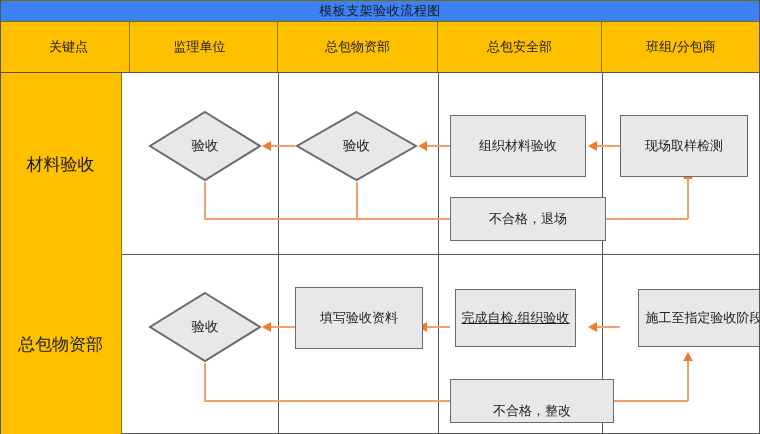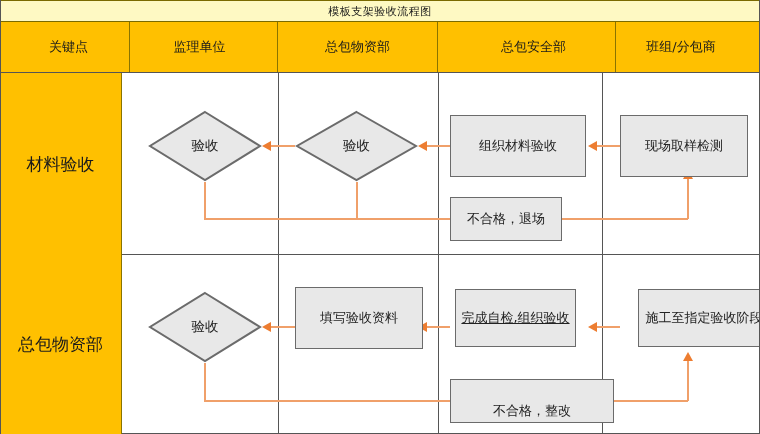--- a/index.html
+++ b/index.html
@@ -16,28 +16,28 @@
     height: 434px;
     overflow: hidden;
     background: #ffffff;
   }
 
   
   .title-bar {
     position: absolute;
     left: 0; top: 0;
     width: 760px; height: 22px;
-    background: #fef9c3;
+    background: #3b82f6;
     border-top: 1px solid #7a6a00;
     border-bottom: 1px solid #7a6a00;
     box-sizing: border-box;
     display: flex;
     align-items: center;
     justify-content: center;
-    font-size: 11px;
+    font-size: 13px;
     color: #1a1a1a;
     letter-spacing: 0.5px;
   }
   .header-row {
     position: absolute;
     left: 0; top: 22px;
     width: 760px; height: 51px;
     background: #FFC000;
     border-bottom: 1px solid #555;
     box-sizing: border-box;
@@ -162,21 +162,21 @@
   <div class="header-row">
     <div class="header-cell" style="left:8px;width:122px;">
       <span>关键点</span>
     </div>
     <div class="header-cell" style="left:122px;width:156px;">
       <span>监理单位</span>
     </div>
     <div class="header-cell" style="left:278px;width:160px;">
       <span>总包物资部</span>
     </div>
-    <div class="header-cell" style="left:452px;width:164px;">
+    <div class="header-cell" style="left:438px;width:164px;">
       <span>总包安全部</span>
     </div>
     <div class="header-cell" style="left:602px;width:158px;">
       <span>班组/分包商</span>
     </div>
   </div>
 
   <div class="vline" style="left:278px;top:73px;height:361px;"></div>
   <div class="vline" style="left:438px;top:73px;height:361px;"></div>
   <div class="vline" style="left:602px;top:73px;height:361px;"></div>
@@ -220,21 +220,21 @@
   </div>
 
   <div class="node-box" style="left:450px;top:115px;width:136px;height:62px;">
     <span>组织材料验收</span>
   </div>
 
   <div class="node-box" style="left:620px;top:115px;width:128px;height:62px;text-align:center;">
     <span>现场取样检测</span>
   </div>
 
-  <div class="node-box" style="left:450px;top:197px;width:112px;height:44px;">
+  <div class="node-box" style="left:450px;top:197px;width:156px;height:44px;">
     <span>不合格，退场</span>
   </div>
 
   <div class="conn conn-h" style="left:597px;top:326px;width:23px;"></div>
   <div class="arrow arrow-left" style="left:588px;top:322px;"></div>
 
   <div class="conn conn-h" style="left:427px;top:326px;width:23px;"></div>
   <div class="arrow arrow-left" style="left:418px;top:322px;"></div>
 
   <div class="conn conn-h" style="left:271px;top:326px;width:24px;"></div>

